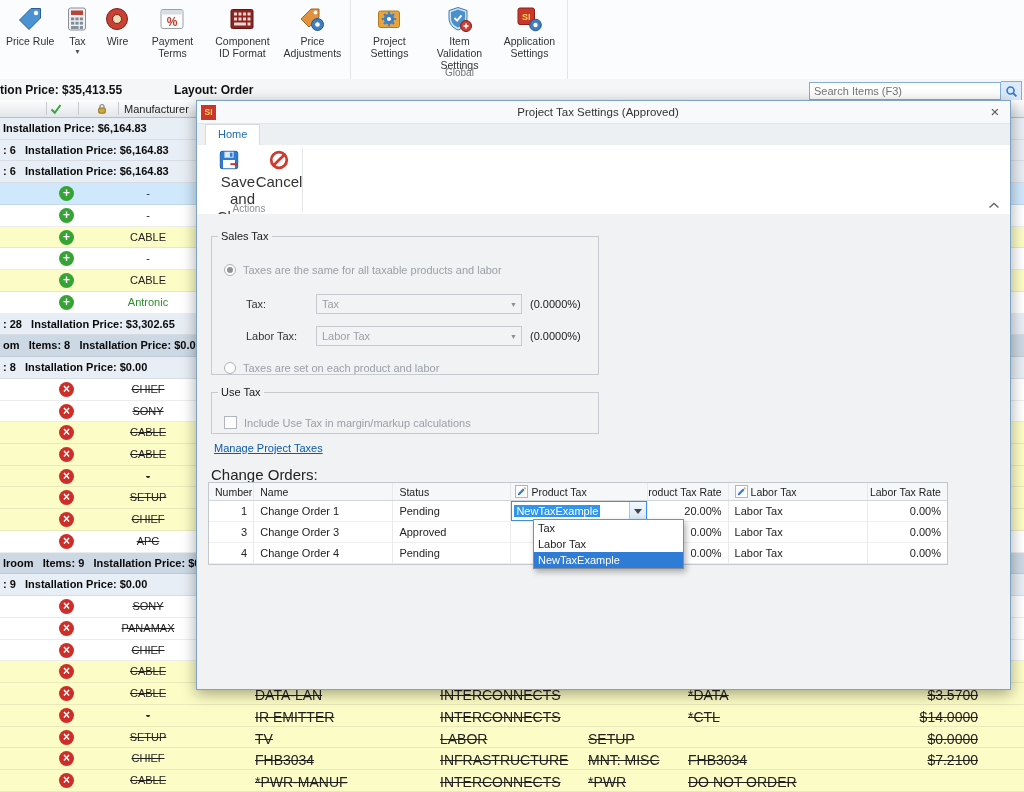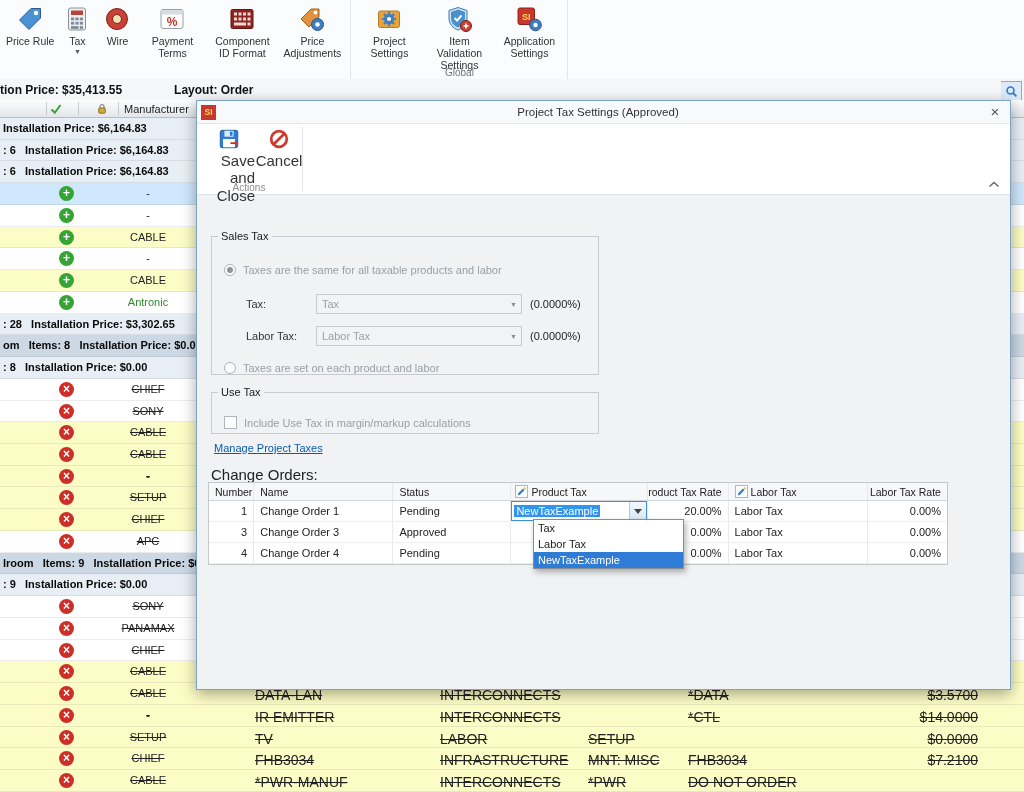--- a/index.html
+++ b/index.html
@@ -238,20 +238,21 @@
           </div>
         </div>
         <div class="rgroup-label">Global</div>
       </div>
     </div>
 
   <div class="infobar">
     <span class="ib-price">tion Price: $35,413.55</span>
     <span class="ib-layout"><span>Layout:</span> <span>Order</span></span>
     <div class="searchwrap">
+      <input placeholder="Search Items (F3)" style="">
       <span class="searchbtn">
           <span class="hicon">
             <svg viewBox="0 0 16 16">
               <circle cx="6.8" cy="6.8" r="4.3" fill="none" stroke="#2f7cd6" stroke-width="2"></circle>
               <path d="M10 10l4 4" stroke="#2f7cd6" stroke-width="2.4"></path>
             </svg>
           </span>
         </span>
     </div>
   </div>
@@ -414,20 +415,23 @@
           <div class="gcol gnote strike">DO NOT ORDER</div>
         </div>
       </div>
   </div>
 
   <div class="dialog">
     <div class="dlg-title">
       <span class="dlg-logo">SI</span>
       <span class="dlg-title-text">Project Tax Settings (Approved)</span>
       <span class="dlg-close">×</span>
+    </div>
+    <div class="dlg-tabs">
+      <span class="dlg-tab">Home</span>
     </div>
     <div class="dlg-ribbon">
       <div class="dbtn dbtn-save">
         <span class="dicon">
             <svg viewBox="0 0 24 24">
               <rect x="2.5" y="2.5" width="19" height="19" rx="2" fill="#2f7cd6" stroke="#1d5a9e"></rect>
               <rect x="7" y="3" width="10" height="6.5" fill="#dce9f7"></rect>
               <rect x="13" y="4" width="2.8" height="4.5" fill="#2f7cd6"></rect>
               <rect x="5.5" y="12" width="13" height="9" fill="#fff"></rect>
               <path d="M13.5 16.5h7" stroke="#c0392b" stroke-width="2"></path>

